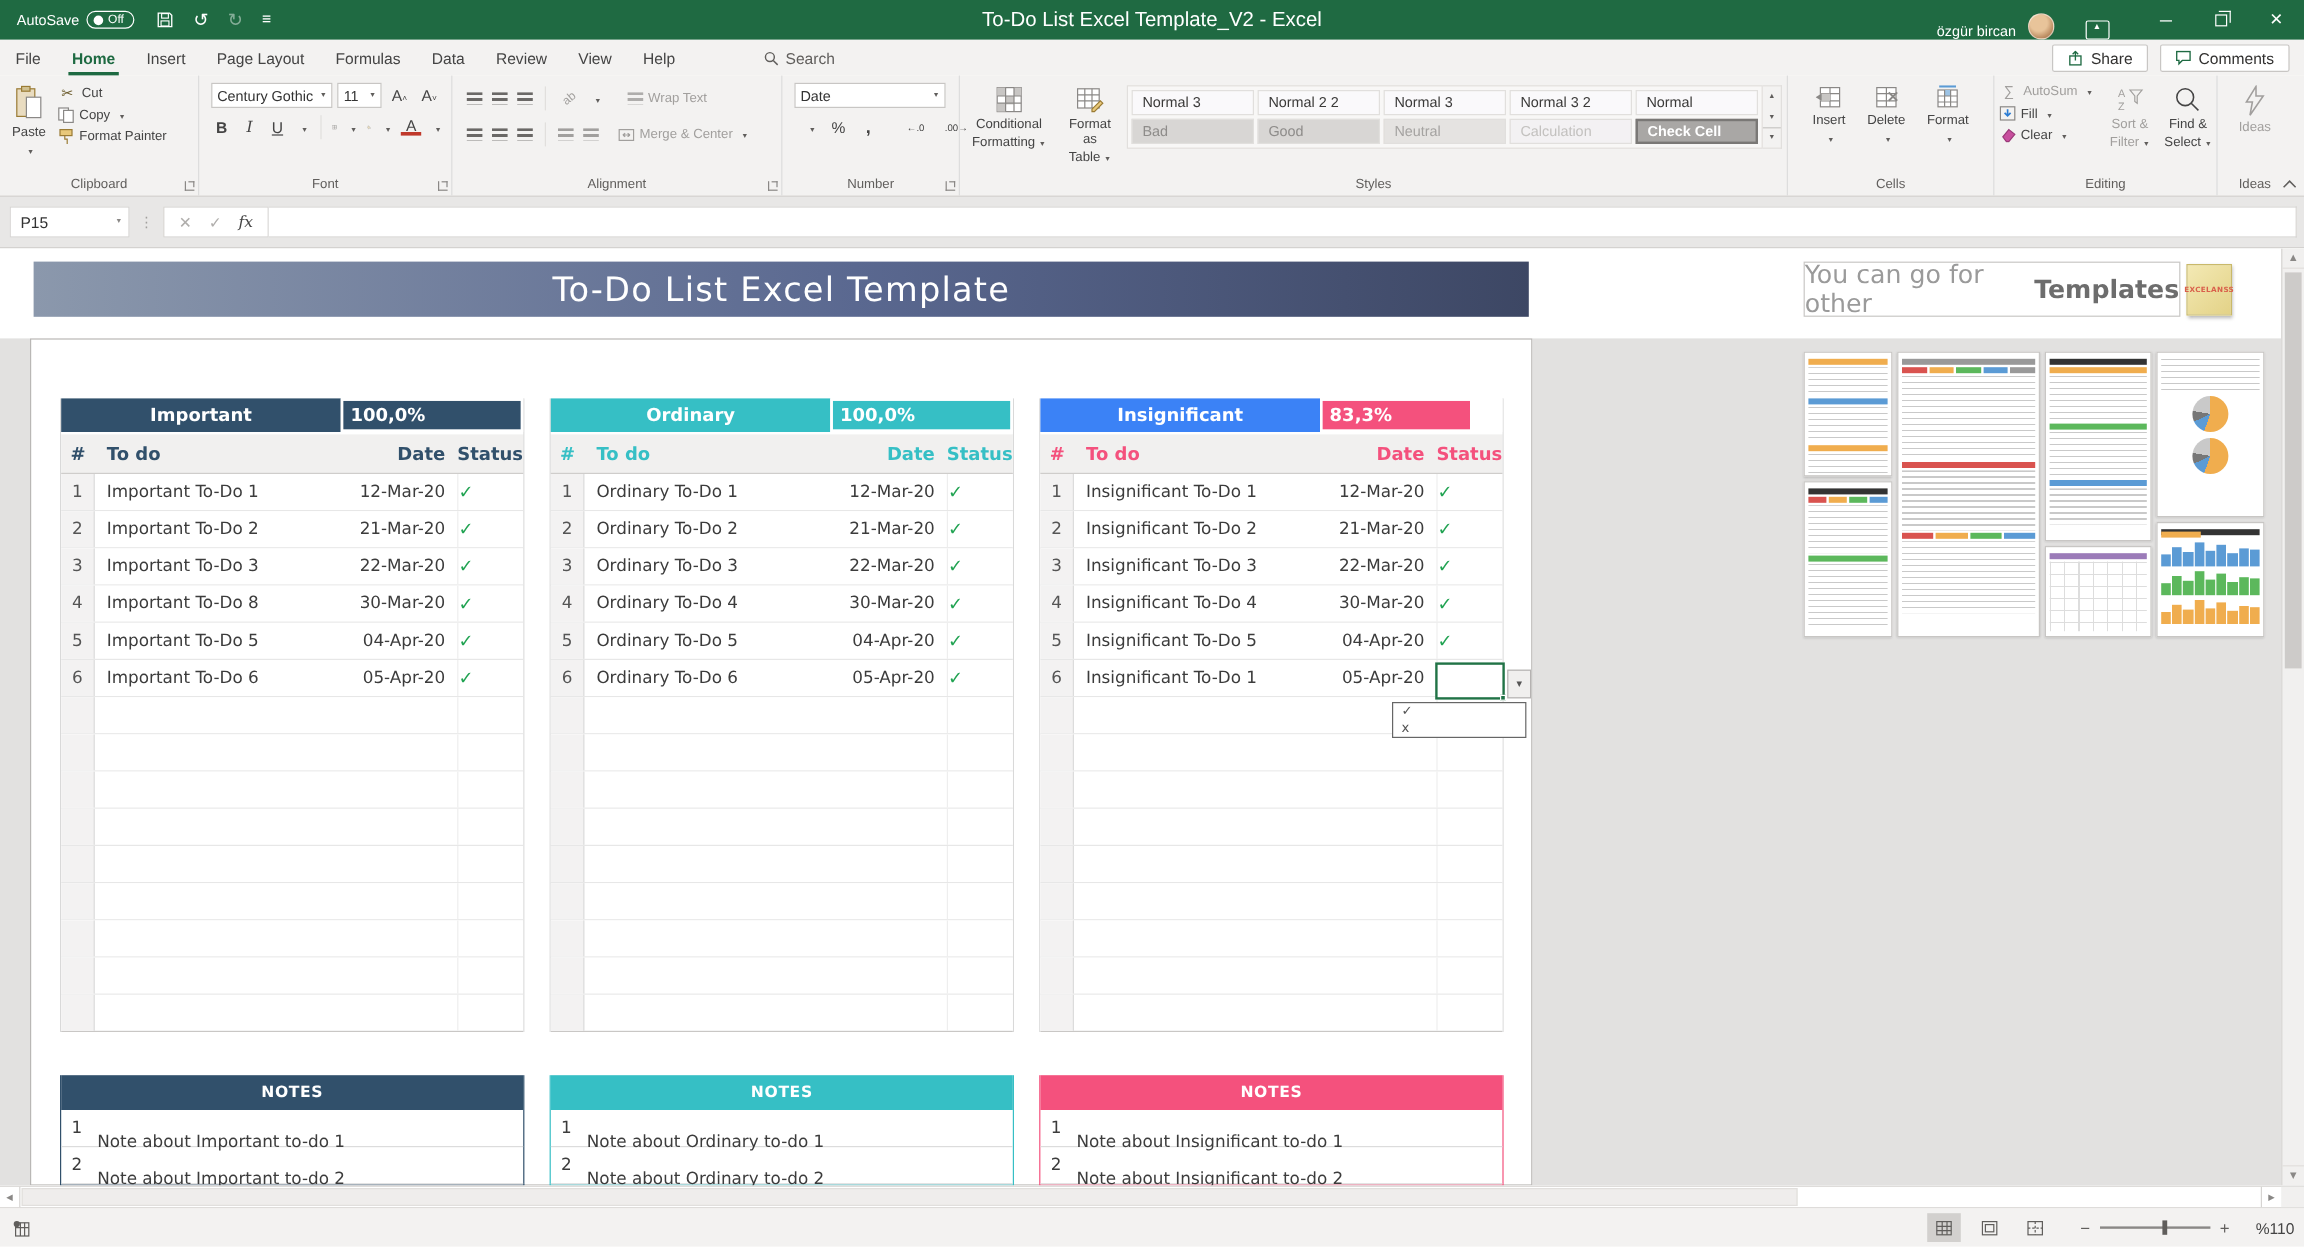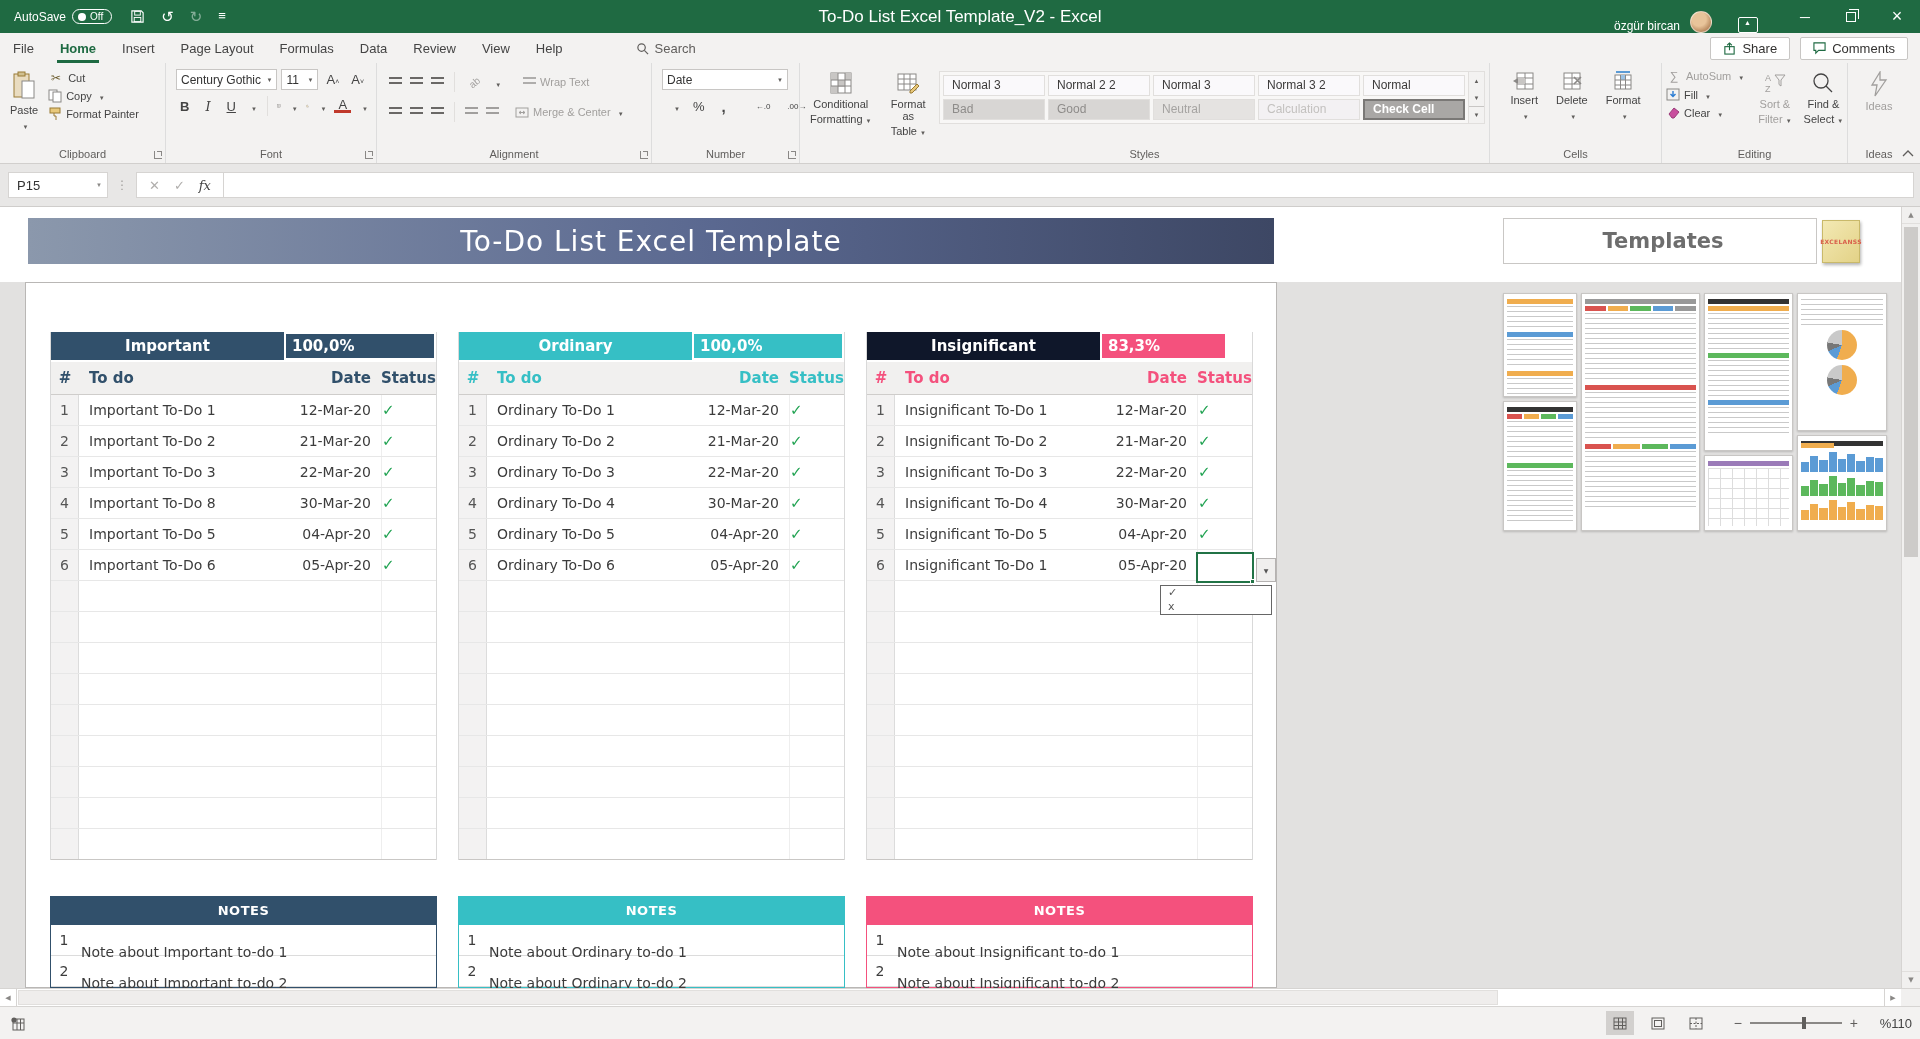--- a/index.html
+++ b/index.html
@@ -546,20 +546,21 @@
   <span class="fb-input"></span>
 </div>
 
 <div class="sheet">
   <div class="gray-left"></div>
   <div class="gray-right"></div>
   <div class="page"></div>
 
   <div class="banner">To-Do List Excel Template</div>
   <div class="promo">
+    <span>You can go for other</span>
     <b>Templates</b>
   </div>
   <div class="sticker">EXCELANSS</div>
 
   <div id="tables">
       <div class="todo-table" style="left: 50px;">
         <div class="t-title">
           <div class="t-name" style="background: rgb(49, 80, 107);">Important</div>
           <div class="t-pct">
             <div class="t-pct-fill" style="width: 100%; background: rgb(49, 80, 107);"></div>
@@ -763,21 +764,21 @@
         </div>
         <div class="t-row last">
           <div class="c-n"></div>
           <div class="c-task"></div>
           <div class="c-date"></div>
           <div class="c-status"></div>
         </div>
       </div>
       <div class="todo-table" style="left: 866px;">
         <div class="t-title">
-          <div class="t-name" style="background: #0f172a;">Insignificant</div>
+          <div class="t-name" style="background: #3b82f6;">Insignificant</div>
           <div class="t-pct">
             <div class="t-pct-fill" style="width: 83.3%; background: rgb(244, 81, 125);"></div>
             <div class="t-pct-label">83,3%</div>
           </div>
         </div>
         <div class="t-head" style="color: rgb(244, 81, 125);">
           <div class="c-n">#</div>
           <div class="c-task">To do</div>
           <div class="c-date">Date</div>
           <div class="c-status" style="color: rgb(244, 81, 125);">Status</div>

